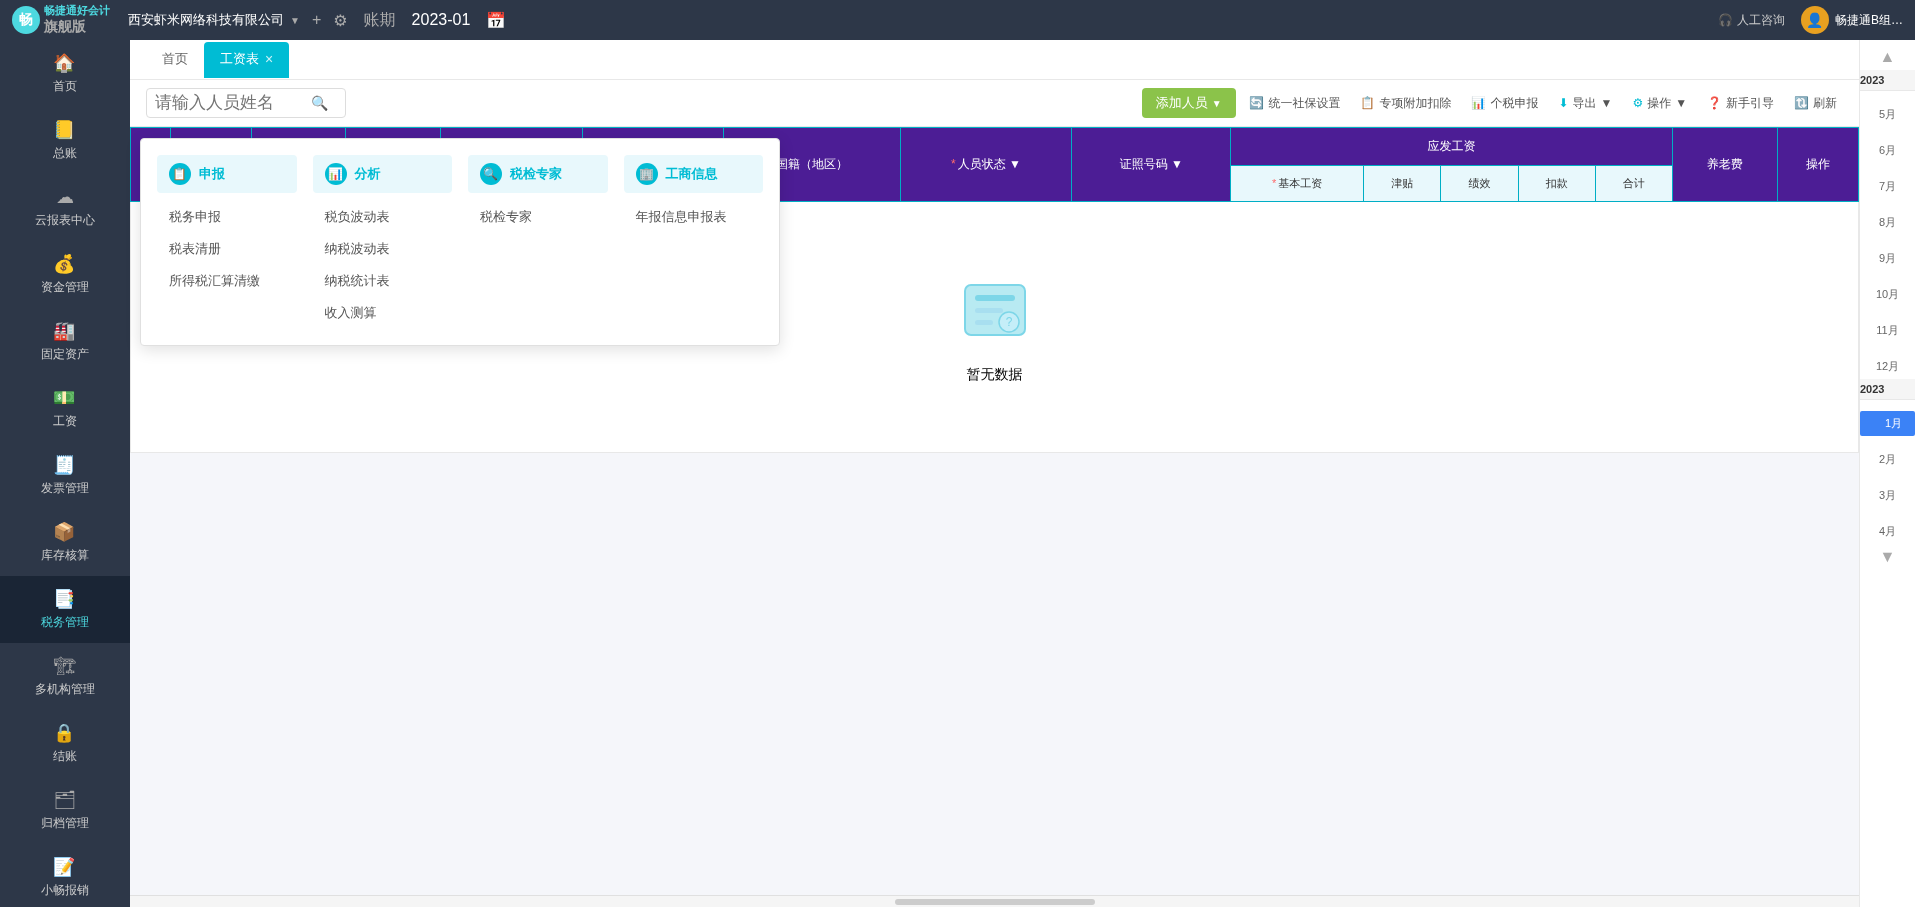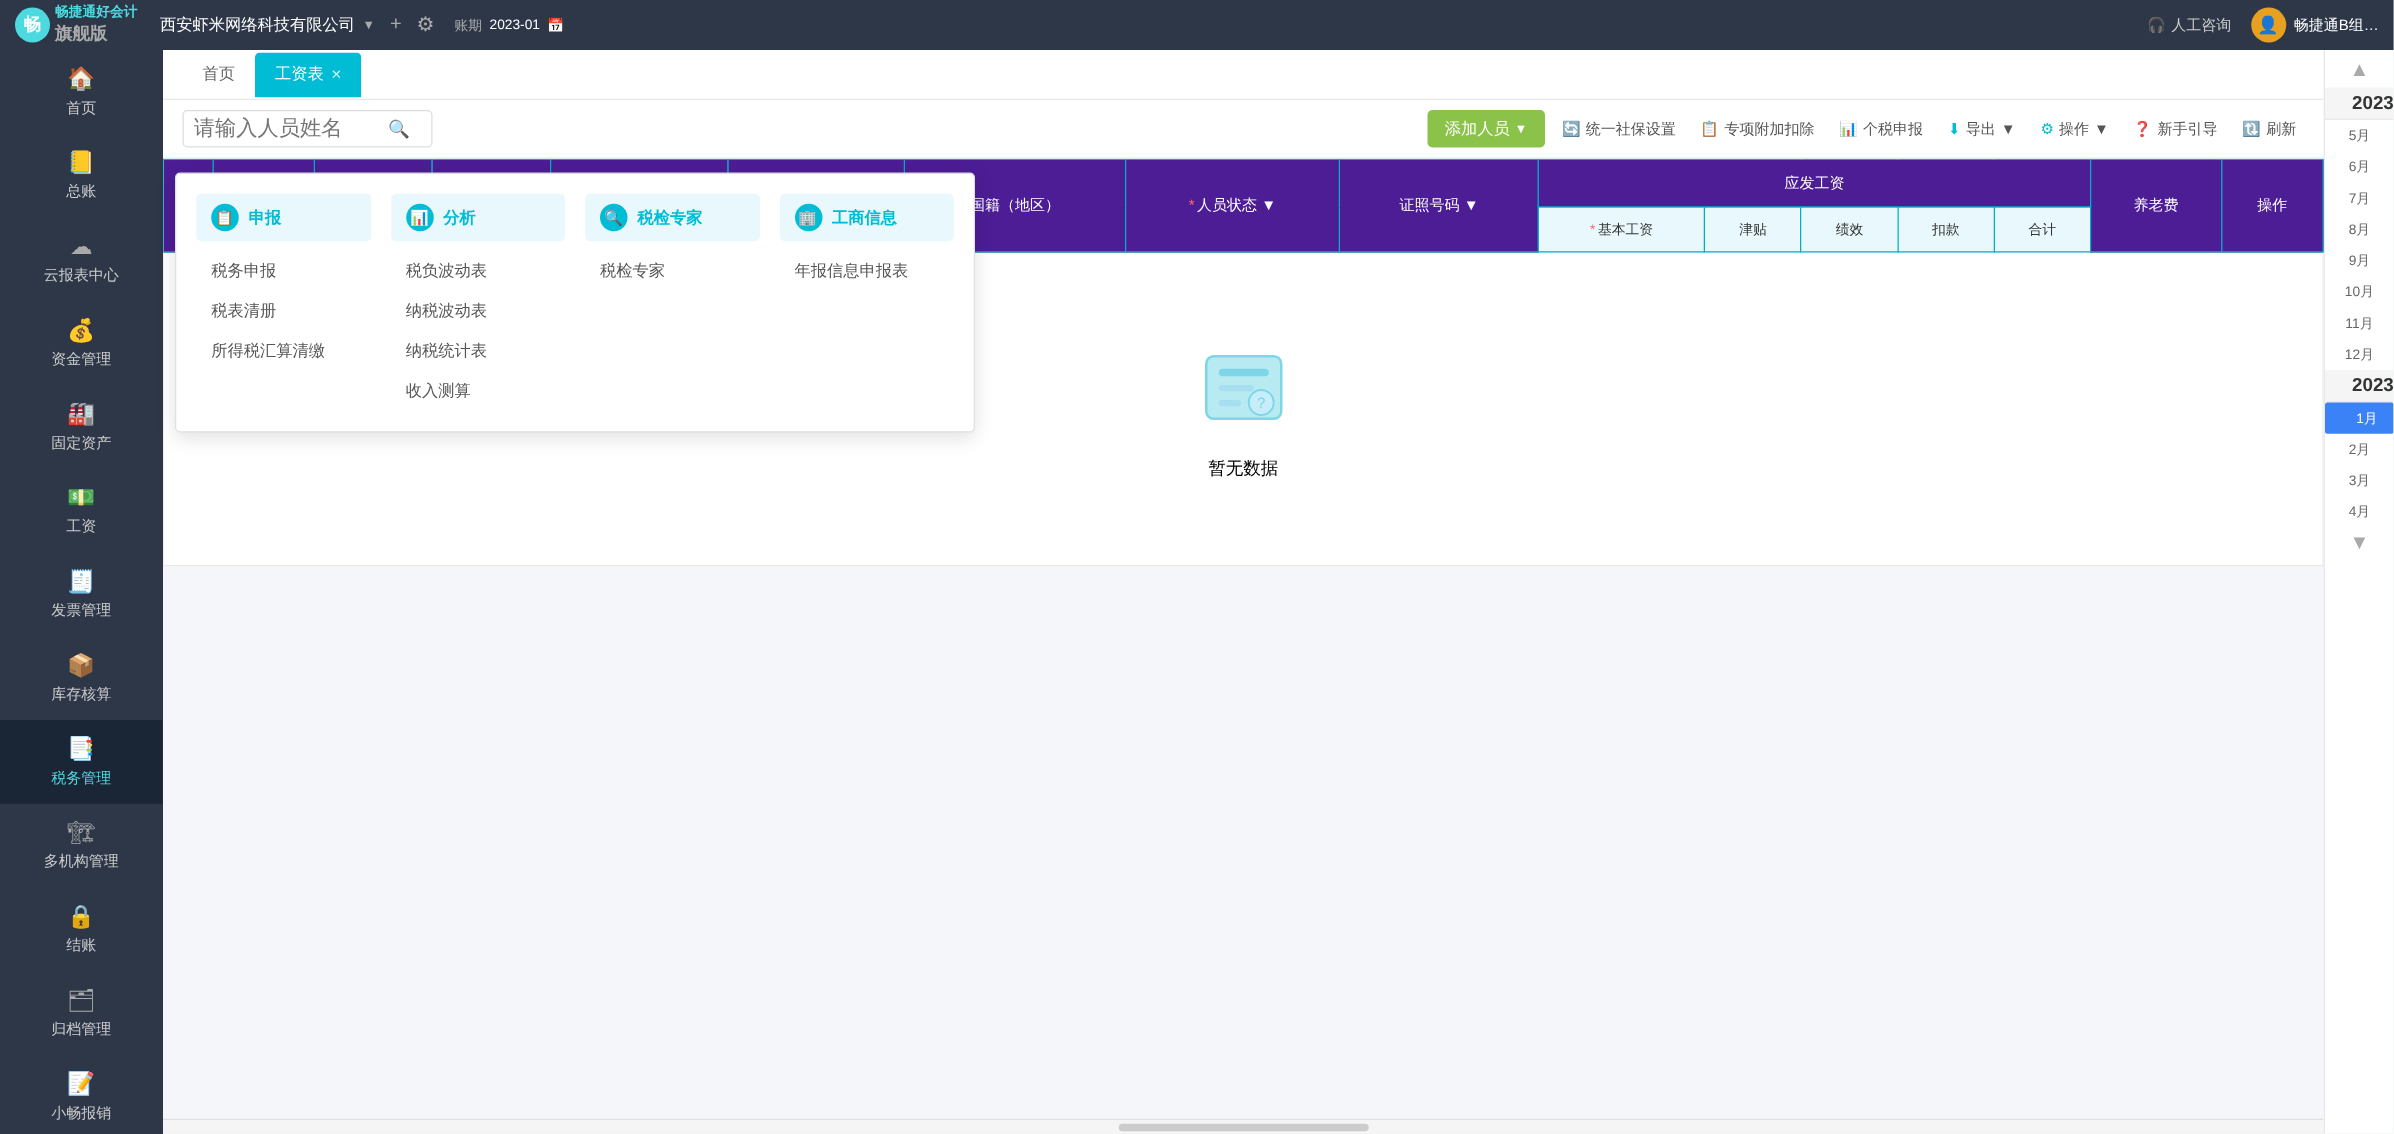--- a/index.html
+++ b/index.html
@@ -54,24 +54,24 @@
       margin-left: 12px;
     }
     .top-bar-actions span {
       color: #aaa;
       cursor: pointer;
       font-size: 16px;
     }
     .period-info {
       display: flex;
       align-items: center;
-      gap: 6px;
+      gap: 16px;
       margin-left: 16px;
       color: #ccc;
-      font-size: 11px;
+      font-size: 16px;
     }
     .period-info .period-label { color: #aaa; }
     .period-info .period-value { color: #fff; }
     .period-info .calendar-icon { color: #4dd9e0; cursor: pointer; }
     .top-bar-right {
       margin-left: auto;
       display: flex;
       align-items: center;
       gap: 16px;
     }
@@ -290,36 +290,37 @@
       background: #fff;
       border-left: 1px solid #e8e8e8;
       display: flex;
       flex-direction: column;
       align-items: center;
       padding: 4px 0;
       overflow-y: auto;
       flex-shrink: 0;
     }
     .timeline-year {
-      font-size: 15px;
+      font-size: 11px;
       color: #333;
       padding: 4px 0;
       font-weight: bold;
       width: 100%;
-      text-align: right;
+      text-align: left;
       background: #f5f5f5;
       border-bottom: 1px solid #e8e8e8;
     }
     .timeline-month {
       padding: 5px 4px;
       font-size: 11px;
       color: #666;
       cursor: pointer;
       width: 100%;
       text-align: center;
+      margin-top: 11px;
     }
     .timeline-month.active {
       background: #3b82f6;
       color: #fff;
       border-radius: 2px;
       padding-left: 16px;
     }
     .timeline-nav {
       color: #aaa;
       cursor: pointer;

